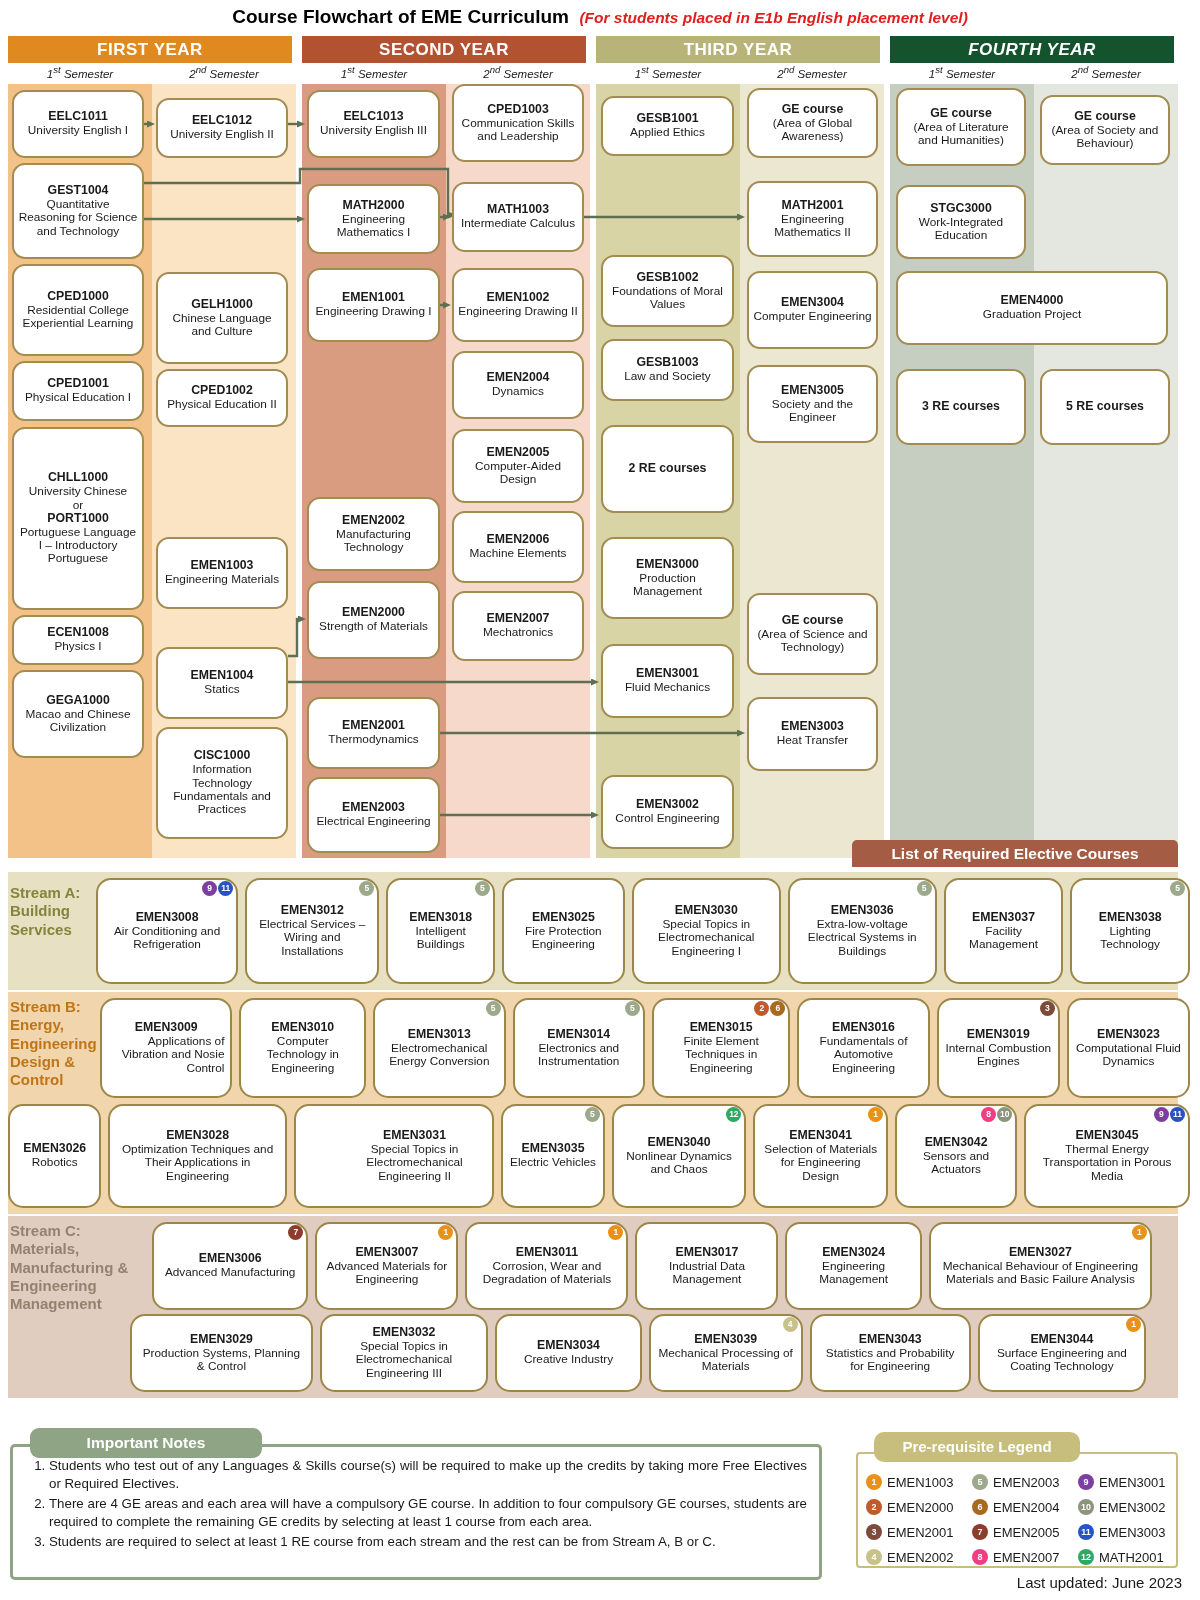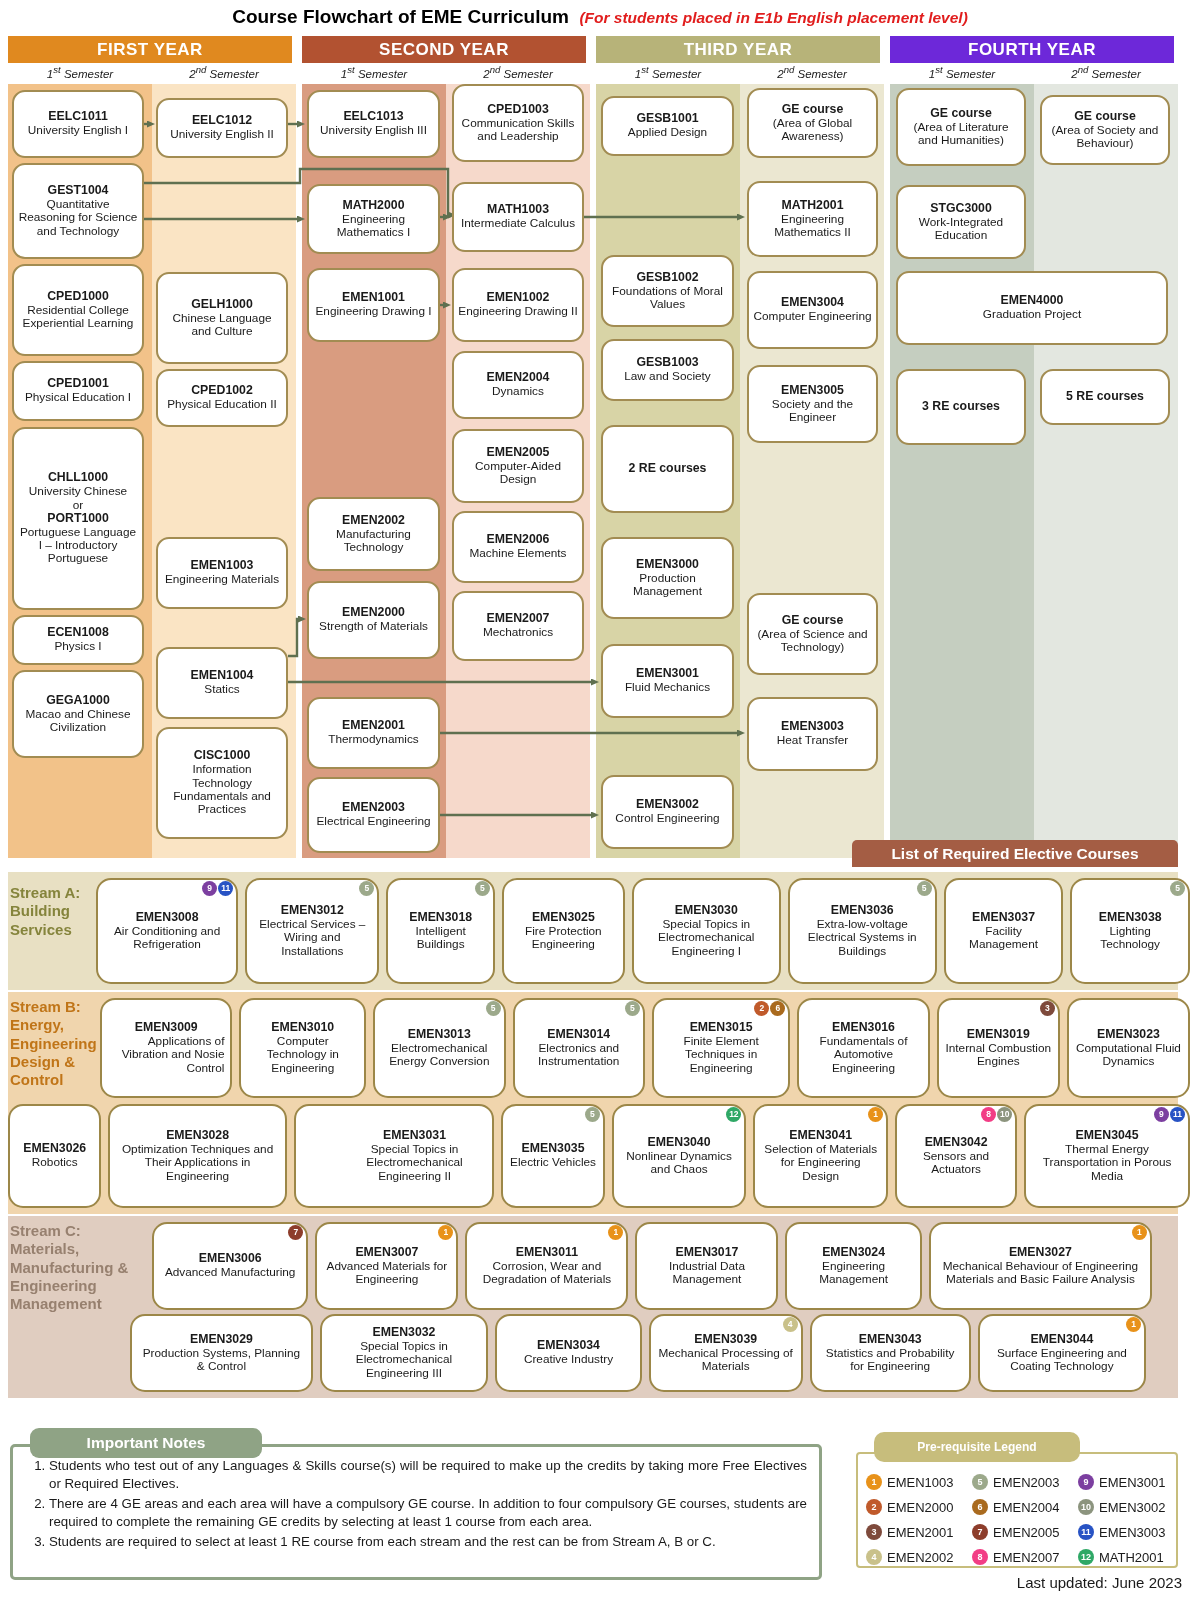--- a/index.html
+++ b/index.html
@@ -37,21 +37,21 @@
   .notes-box{position:absolute;left:10px;top:1444px;width:806px;height:130px;background:#fff;
              border:3px solid #8FA385;border-radius:5px;z-index:1;}
   .notes-box ol{margin:10px 12px 0 14px;padding-left:22px;font-size:13.3px;line-height:1.32;text-align:justify;}
   .notes-box li{margin-bottom:3px;}
   .notes-pill{position:absolute;left:30px;top:1428px;width:232px;height:30px;line-height:30px;
               background:#8FA385;color:#fff;font-weight:bold;font-size:15.5px;text-align:center;
               border-radius:9px;z-index:2;}
   .legend-box{position:absolute;left:856px;top:1452px;width:322px;height:116px;background:#fff;
               border:2.5px solid #C7BD7C;border-radius:4px;z-index:1;box-sizing:border-box;}
   .legend-pill{position:absolute;left:874px;top:1432px;width:206px;height:30px;line-height:30px;
-               background:#C7BD7C;color:#fff;font-weight:bold;font-size:12px;text-align:center;
+               background:#C7BD7C;color:#fff;font-weight:bold;font-size:15px;text-align:center;
                border-radius:10px;z-index:2;}
   .legend-grid{position:absolute;left:8px;top:20px;display:flex;gap:6px;}
   .legend-col{display:flex;flex-direction:column;gap:9px;width:100px;}
   .legend-cell{display:flex;align-items:center;gap:5px;}
   .legend-cell .badge{width:16px;height:16px;font-size:9px;flex:0 0 16px;}
   .legend-cell span.lc{font-size:13px;}
   .updated{position:absolute;right:18px;top:1574px;font-size:15px;z-index:2;}
 </style>
 </head>
 <body>
@@ -89,21 +89,21 @@
       <div class="yhead" style="left: 302px; top: 36px; width: 284px; background: rgb(178, 82, 49);">SECOND YEAR</div>
       <div class="semcol" style="left: 302px; top: 84px; width: 144px; height: 774px; background: rgb(217, 156, 128);"></div>
       <div class="semlabel" style="left: 302px; top: 64px; width: 144px;"><i>1<sup>st</sup> Semester</i></div>
       <div class="semcol" style="left: 446px; top: 84px; width: 144px; height: 774px; background: rgb(246, 217, 203);"></div>
       <div class="semlabel" style="left: 446px; top: 64px; width: 144px;"><i>2<sup>nd</sup> Semester</i></div>
       <div class="yhead" style="left: 596px; top: 36px; width: 284px; background: rgb(183, 179, 121);">THIRD YEAR</div>
       <div class="semcol" style="left: 596px; top: 84px; width: 144px; height: 774px; background: rgb(216, 212, 166);"></div>
       <div class="semlabel" style="left: 596px; top: 64px; width: 144px;"><i>1<sup>st</sup> Semester</i></div>
       <div class="semcol" style="left: 740px; top: 84px; width: 144px; height: 774px; background: rgb(235, 231, 209);"></div>
       <div class="semlabel" style="left: 740px; top: 64px; width: 144px;"><i>2<sup>nd</sup> Semester</i></div>
-      <div class="yhead" style="left: 890px; top: 36px; width: 284px; background: #6d28d9;">FOURTH YEAR</div>
+      <div class="yhead" style="left: 890px; top: 36px; width: 284px; background: #14532d; font-style: italic;">FOURTH YEAR</div>
       <div class="semcol" style="left: 890px; top: 84px; width: 144px; height: 774px; background: rgb(197, 206, 192);"></div>
       <div class="semlabel" style="left: 890px; top: 64px; width: 144px;"><i>1<sup>st</sup> Semester</i></div>
       <div class="semcol" style="left: 1034px; top: 84px; width: 144px; height: 774px; background: rgb(227, 231, 224);"></div>
       <div class="semlabel" style="left: 1034px; top: 64px; width: 144px;"><i>2<sup>nd</sup> Semester</i></div>
       <div class="course" style="left: 12px; top: 90px; width: 132px; height: 68px;">
         <b>EELC1011</b>
         <span class="nm">University English I</span>
       </div>
       <div class="course" style="left: 12px; top: 163px; width: 132px; height: 96px;">
         <b>GEST1004</b>
@@ -207,21 +207,21 @@
       <div class="course" style="left: 452px; top: 511px; width: 132px; height: 72px;">
         <b>EMEN2006</b>
         <span class="nm">Machine Elements</span>
       </div>
       <div class="course" style="left: 452px; top: 591px; width: 132px; height: 70px;">
         <b>EMEN2007</b>
         <span class="nm">Mechatronics</span>
       </div>
       <div class="course" style="left: 601px; top: 96px; width: 133px; height: 60px;">
         <b>GESB1001</b>
-        <span class="nm">Applied Design</span>
+        <span class="nm">Applied Ethics</span>
       </div>
       <div class="course" style="left: 601px; top: 255px; width: 133px; height: 72px;">
         <b>GESB1002</b>
         <span class="nm">Foundations of Moral Values</span>
       </div>
       <div class="course" style="left: 601px; top: 339px; width: 133px; height: 62px;">
         <b>GESB1003</b>
         <span class="nm">Law and Society</span>
       </div>
       <div class="course" style="left: 601px; top: 425px; width: 133px; height: 88px;">
@@ -275,21 +275,21 @@
         <b>EMEN4000</b>
         <span class="nm">Graduation Project</span>
       </div>
       <div class="course" style="left: 896px; top: 369px; width: 130px; height: 76px;">
         <b>3 RE courses</b>
       </div>
       <div class="course" style="left: 1040px; top: 95px; width: 130px; height: 70px;">
         <b>GE course</b>
         <span class="nm">(Area of Society and Behaviour)</span>
       </div>
-      <div class="course" style="left: 1040px; top: 369px; width: 130px; height: 56px;">
+      <div class="course" style="left: 1040px; top: 369px; width: 130px; height: 76px;">
         <b>5 RE courses</b>
       </div>
     </div>
 
   <div class="banner">List of Required Elective Courses</div>
   <div id="streams">
       <div class="band" style="top: 872px; height: 118px; background: rgb(232, 224, 195);"></div>
       <div class="stream-label" style="left: 10px; top: 884px; color: rgb(133, 132, 60);">
         <div class="line">Stream A:</div>
         <div class="line">Building</div>

